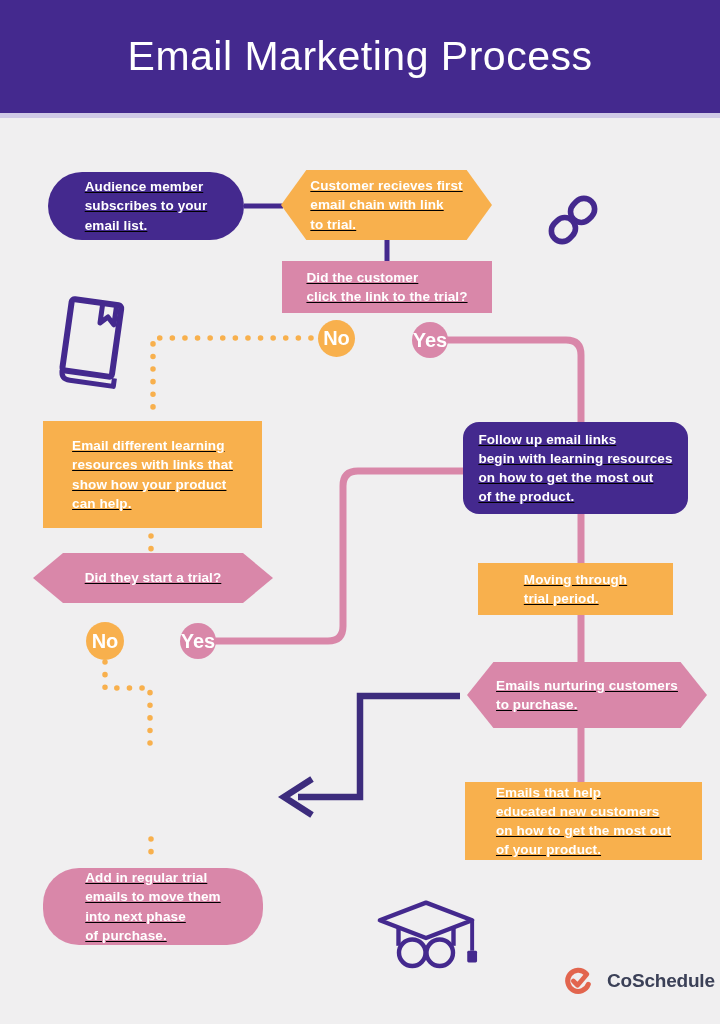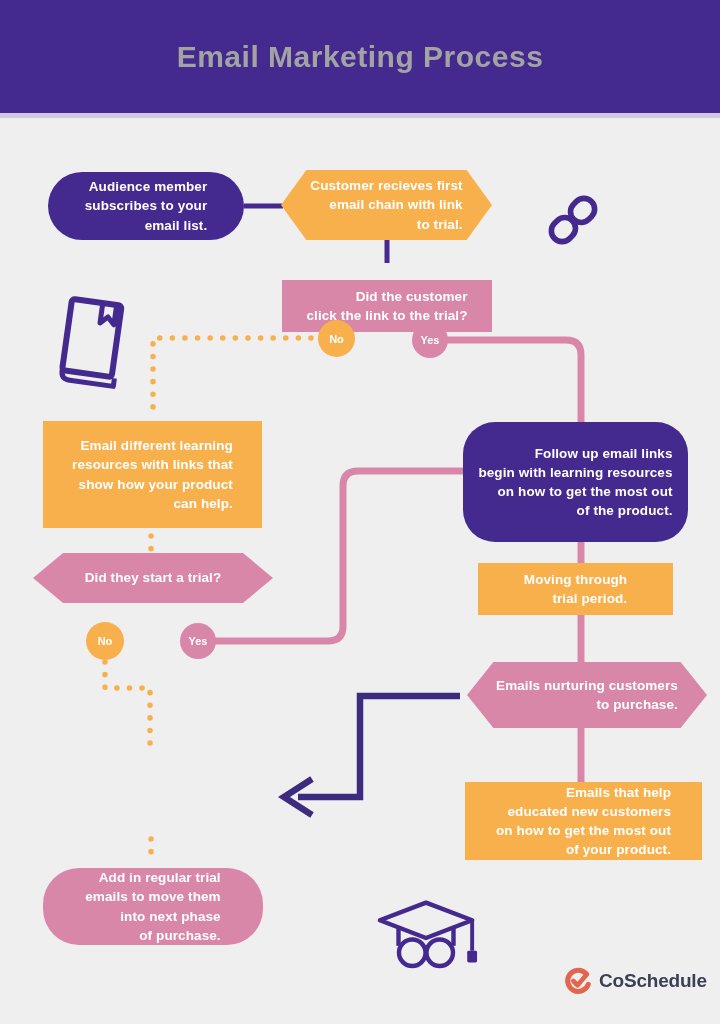--- a/index.html
+++ b/index.html
@@ -19,70 +19,70 @@
     position:relative;width:720px;height:1024px;overflow:hidden;
     background:var(--bg);
     font-family:"Liberation Sans", sans-serif;
   }
   .band{
     position:absolute;left:0;top:0;width:720px;height:113px;
     background:var(--purple);
     display:flex;align-items:center;justify-content:center;
   }
   .band h1{
-    color:#a3a3a3;font-size:30px;font-weight:700;letter-spacing:0.5px;
+    color:#ffffff;font-size:41px;font-weight:400;letter-spacing:0.5px;
   }
   .header-sep{
     position:absolute;left:0;top:113px;width:720px;height:5px;background:var(--sep);
   }
   svg.connectors{
     position:absolute;left:0;top:0;width:720px;height:1024px;z-index:1;
     pointer-events:none;
   }
   .icon-abs{position:absolute;z-index:1;}
   .node{
     position:absolute;z-index:2;
-    display:flex;align-items:center;justify-content:center;text-align:right;
+    display:flex;align-items:center;justify-content:center;text-align:left;text-decoration:underline;
   }
   .node-label{
     color:#fff;font-weight:700;font-size:13.5px;line-height:1.42;
     white-space:pre-line;letter-spacing:0.1px;
   }
   .circle{
     position:absolute;z-index:2;border-radius:50%;
     display:flex;align-items:center;justify-content:center;
   }
-  .circle span{color:#fff;font-weight:700;font-size:11px;}
+  .circle span{color:#fff;font-weight:700;font-size:20px;}
 
   #n-subscribe{left:48px;top:172px;width:196px;height:68px;border-radius:34px;background:var(--purple);}
   #n-first-email{left:281px;top:170px;width:211px;height:70px;background:var(--orange);
     clip-path:polygon(12% 0,88% 0,100% 50%,88% 100%,12% 100%,0 50%);}
-  #n-click-q{left:282px;top:261px;width:210px;height:52px;background:var(--pink);margin-top:19px;}
+  #n-click-q{left:282px;top:261px;width:210px;height:52px;background:var(--pink);}
   #c-no1{left:318px;top:320px;width:37px;height:37px;background:var(--orange);}
   #c-yes1{left:412px;top:322px;width:36px;height:36px;background:var(--pink);}
   #n-send{left:43px;top:421px;width:219px;height:107px;background:var(--orange);}
-  #n-follow{left:463px;top:422px;width:225px;height:120px;border-radius:32px;background:var(--purple);}
+  #n-follow{left:463px;top:422px;width:225px;height:92px;border-radius:16px;background:var(--purple);}
   #n-trial-q{left:33px;top:553px;width:240px;height:50px;background:var(--pink);
     clip-path:polygon(12.5% 0,87.5% 0,100% 50%,87.5% 100%,12.5% 100%,0 50%);}
   #n-moving{left:478px;top:563px;width:195px;height:52px;background:var(--orange);}
   #c-no2{left:86px;top:622px;width:38px;height:38px;background:var(--orange);}
   #c-yes2{left:180px;top:623px;width:36px;height:36px;background:var(--pink);}
   #n-nurture{left:467px;top:662px;width:240px;height:66px;background:var(--pink);
     clip-path:polygon(11% 0,89% 0,100% 50%,89% 100%,11% 100%,0 50%);}
   #n-regular-content{left:38px;top:756px;width:229px;height:74px;background:var(--indigo);}
   #n-educate{left:465px;top:782px;width:237px;height:78px;background:var(--orange);}
   #n-regular-trial{left:43px;top:868px;width:220px;height:77px;border-radius:36px;background:var(--pink);}
 
   #chain-icon{left:545px;top:190px;}
   #book-icon{left:50px;top:292px;}
   #gradcap-icon{left:372px;top:897px;}
 
   .logo{
     position:absolute;left:563px;top:966px;z-index:2;
-    display:flex;align-items:center;gap:6px;
+    display:flex;align-items:center;gap:14px;
   }
   .logo .brand-text{
     color:var(--navy);font-weight:700;font-size:19px;letter-spacing:-0.2px;
   }
 </style>
 </head>
 <body>
 
 <div class="stage">
 

